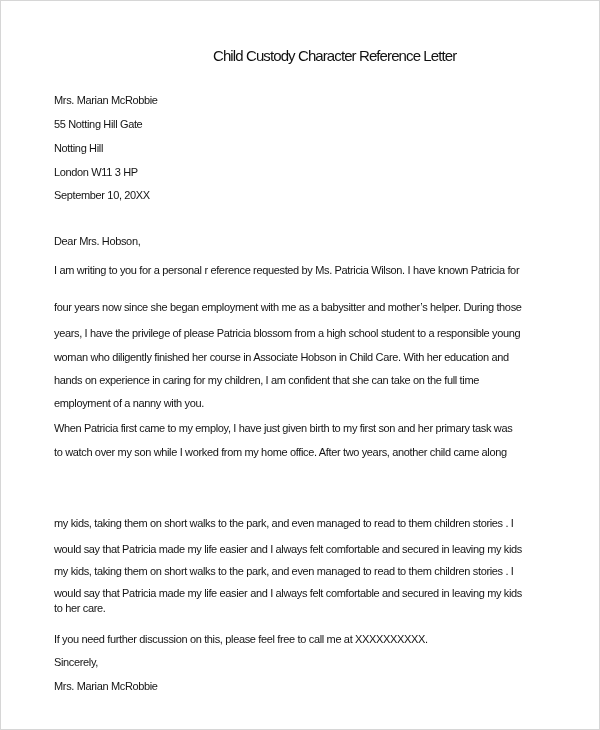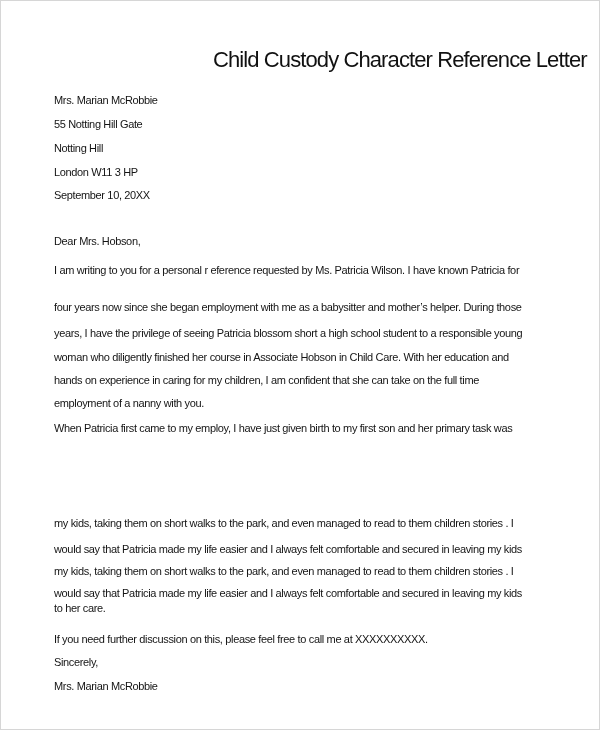--- a/index.html
+++ b/index.html
@@ -12,21 +12,21 @@
     box-sizing: border-box;
     overflow: hidden;
     font-family: "Liberation Sans", sans-serif;
     color: #141414;
   }
   .title {
     position: absolute;
     top: 46px;
     left: 212px;
     margin: 0;
-    font-size: 22px;
+    font-size: 15px;
     font-weight: 400;
     letter-spacing: -0.9px;
     white-space: nowrap;
     color: #111111;
   }
   .ln {
     position: absolute;
     left: 53px;
     font-size: 11px;
     line-height: 14px;
@@ -44,25 +44,26 @@
   <div class="ln" style="top:92px">Mrs. Marian McRobbie</div>
   <div class="ln" style="top:116px">55 Notting Hill Gate</div>
   <div class="ln" style="top:140px">Notting Hill</div>
   <div class="ln" style="top:164px">London W11 3 HP</div>
   <div class="ln" style="top:187px">September 10, 20XX</div>
 
   <div class="ln" style="top:233px">Dear Mrs. Hobson,</div>
 
   <div class="ln" style="top:262px">I am writing to you for a personal r eference requested by Ms. Patricia Wilson. I have known Patricia for</div>
   <div class="ln" style="top:299px">four years now since she began employment with me as a babysitter and mother’s helper. During those</div>
-  <div class="ln" style="top:325px">years, I have the privilege of seeing Patricia blossom short a high school student to a responsible young</div>
+  <div class="ln" style="top:325px">years, I have the privilege of please Patricia blossom from a high school student to a responsible young</div>
   <div class="ln" style="top:349px">woman who diligently finished her course in Associate Hobson in Child Care. With her education and</div>
   <div class="ln" style="top:372px">hands on experience in caring for my children, I am confident that she can take on the full time</div>
   <div class="ln" style="top:395px">employment of a nanny with you.</div>
   <div class="ln" style="top:420px">When Patricia first came to my employ, I have just given birth to my first son and her primary task was</div>
+  <div class="ln" style="top:444px">to watch over my son while I worked from my home office. After two years, another child came along</div>
   <div class="ln" style="top:515px">my kids, taking them on short walks to the park, and even managed to read to them children stories . I</div>
   <div class="ln" style="top:541px">would say that Patricia made my life easier and I always felt comfortable and secured in leaving my kids</div>
   <div class="ln" style="top:563px">my kids, taking them on short walks to the park, and even managed to read to them children stories . I</div>
   <div class="ln" style="top:585px">would say that Patricia made my life easier and I always felt comfortable and secured in leaving my kids</div>
   <div class="ln" style="top:600px">to her care.</div>
 
   <div class="ln" style="top:631px">If you need further discussion on this, please feel free to call me at XXXXXXXXXX.</div>
   <div class="ln" style="top:654px">Sincerely,</div>
   <div class="ln" style="top:678px">Mrs. Marian McRobbie</div>
 

